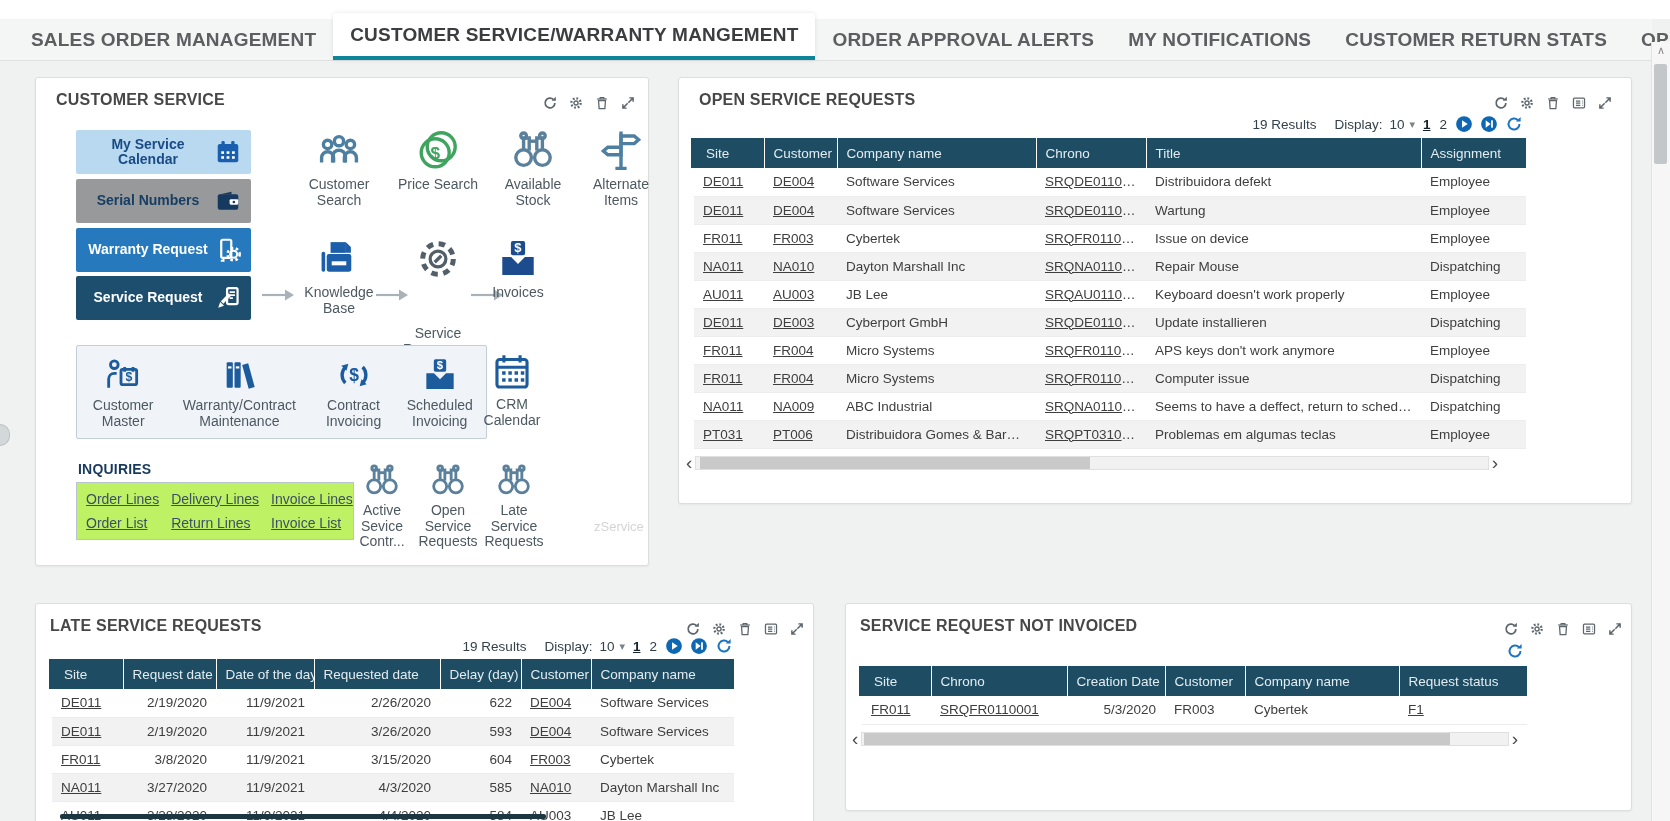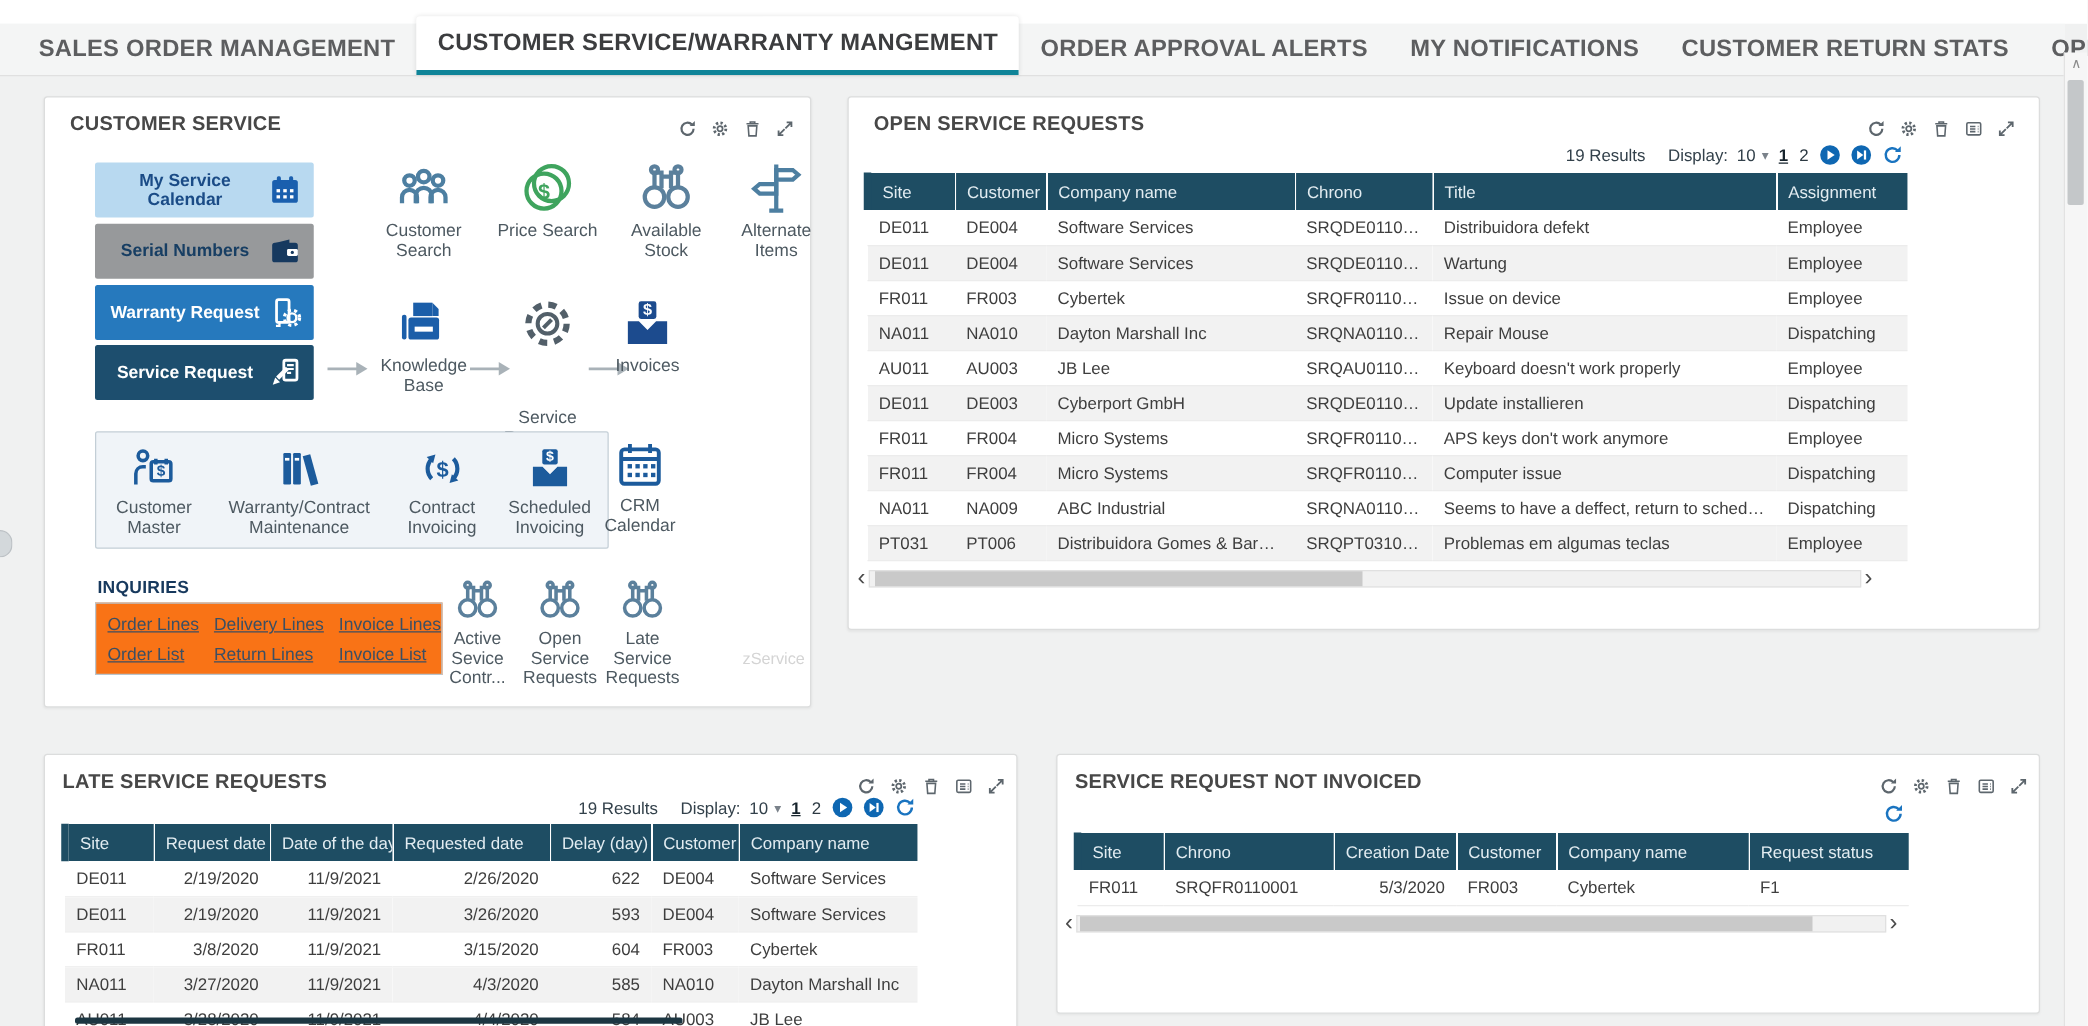--- a/index.html
+++ b/index.html
@@ -35,41 +35,41 @@
   .refresh-blue{color:#1a74c0;}
   
   table.grid{border-collapse:collapse;table-layout:fixed;font-size:13.5px;color:#3e3e3e;position:absolute;background:#fff;}
   .grid th{background:#1e4d63;color:#e2ecf1;font-weight:400;text-align:left;height:30px;padding:0 9px;
            box-sizing:border-box;border-right:1px solid rgba(255,255,255,.22);overflow:hidden;white-space:nowrap;}
   .grid th:first-child{border-left:6px solid #1e4d63;margin-top:44px;}
   .grid td{height:28px;padding:0 9px;box-sizing:border-box;border-bottom:1px solid #ececec;
            overflow:hidden;white-space:nowrap;text-overflow:ellipsis;}
   .grid tbody tr:nth-child(even){background:#f2f2f2;}
   .grid td.num{text-align:right;}
-  .grid a{color:#3e3e3e;cursor:pointer;}
+  .grid a{color:#3e3e3e;text-decoration:underline;cursor:pointer;}
   
   .hscroll{position:absolute;display:flex;align-items:center;height:18px;}
   .hscroll .arr{font-size:19px;line-height:16px;color:#4c4c4c;cursor:pointer;padding:0 3px;}
   .hscroll .track{position:relative;height:12px;background:#f1f1f1;border:1px solid #e0e0e0;flex:1;}
   .hscroll .hthumb{position:absolute;top:0;height:12px;background:#c9c9c9;cursor:pointer;}
   
   .cs-btn{position:absolute;left:40px;width:175px;height:44px;display:flex;align-items:center;
           padding:0 9px 0 6px;box-sizing:border-box;font-weight:700;font-size:14px;line-height:1.1;
           border-radius:2px;cursor:pointer;}
   .cs-btn span.lbl{flex:1;text-align:center;}
   .cs-btn svg{width:28px;height:28px;flex:0 0 auto;}
   .icon-item{position:absolute;width:92px;display:flex;flex-direction:column;align-items:center;gap:3px;cursor:pointer;}
   .icon-item svg{display:block;}
   .icon-item .cap{font-size:14px;color:#4d5961;text-align:center;line-height:1.12;}
   .flow-arrow{position:absolute;color:#a9b2b8;width:46px;height:14px;}
   .flow-arrow svg{width:46px;height:14px;display:block;}
   .group-box{position:absolute;border:1px solid #c3ced6;background:#f0f4f8;border-radius:2px;
              display:flex;align-items:center;justify-content:space-evenly;}
   .inq-title{position:absolute;font-size:14px;font-weight:700;color:#17395d;letter-spacing:.2px;}
-  .inq-box{position:absolute;border:1px solid #b9c4cc;background:#f97316;display:grid;
+  .inq-box{position:absolute;border:1px solid #b9c4cc;background:#bef264;display:grid;
            grid-template-columns:auto auto auto;column-gap:12px;row-gap:8px;padding:8px 9px;box-sizing:border-box;
            font-size:14px;align-content:center;}
   .inq-box a{color:#3c4f63;text-decoration:underline;white-space:nowrap;cursor:pointer;}
   .watermark{position:absolute;font-size:13px;color:#d4d4d4;}
   .handle{position:absolute;left:0;top:424px;width:9px;height:20px;background:#d3d8db;border:1px solid #bcc1c5;
           border-left:none;border-radius:0 10px 10px 0;cursor:pointer;}
   .bottombar{position:absolute;left:60px;top:814px;width:486px;height:5px;background:#1c3642;border-radius:2px;cursor:pointer;}
   svg text{font-family:"Liberation Sans",sans-serif;}
 </style>
 </head>

